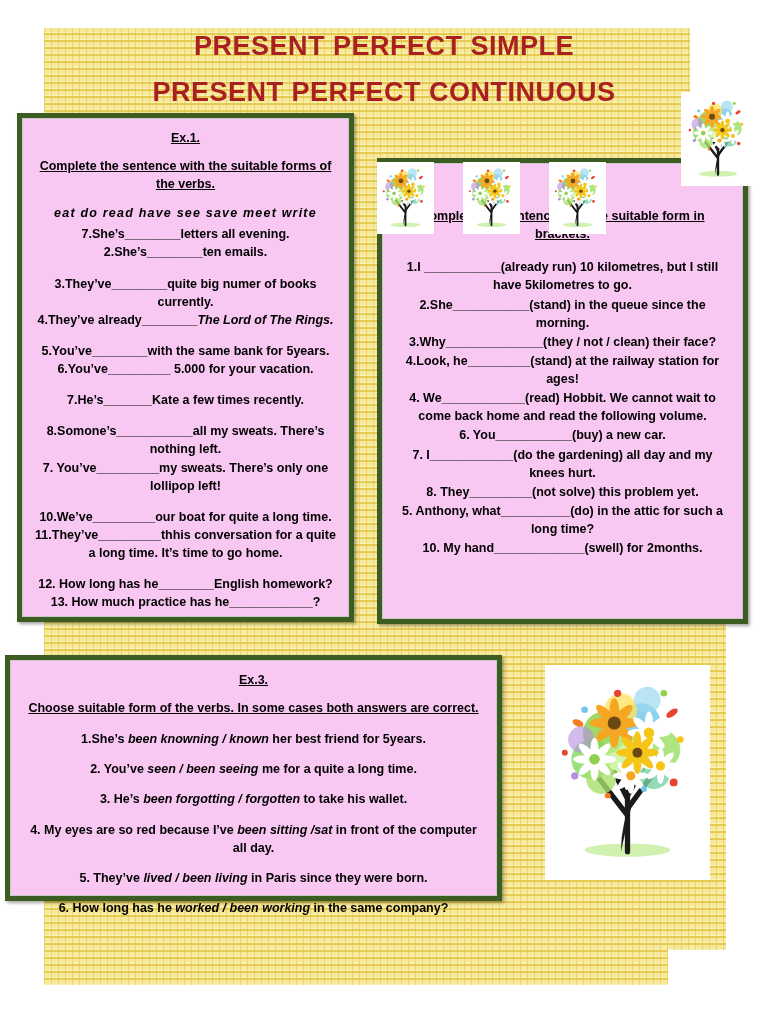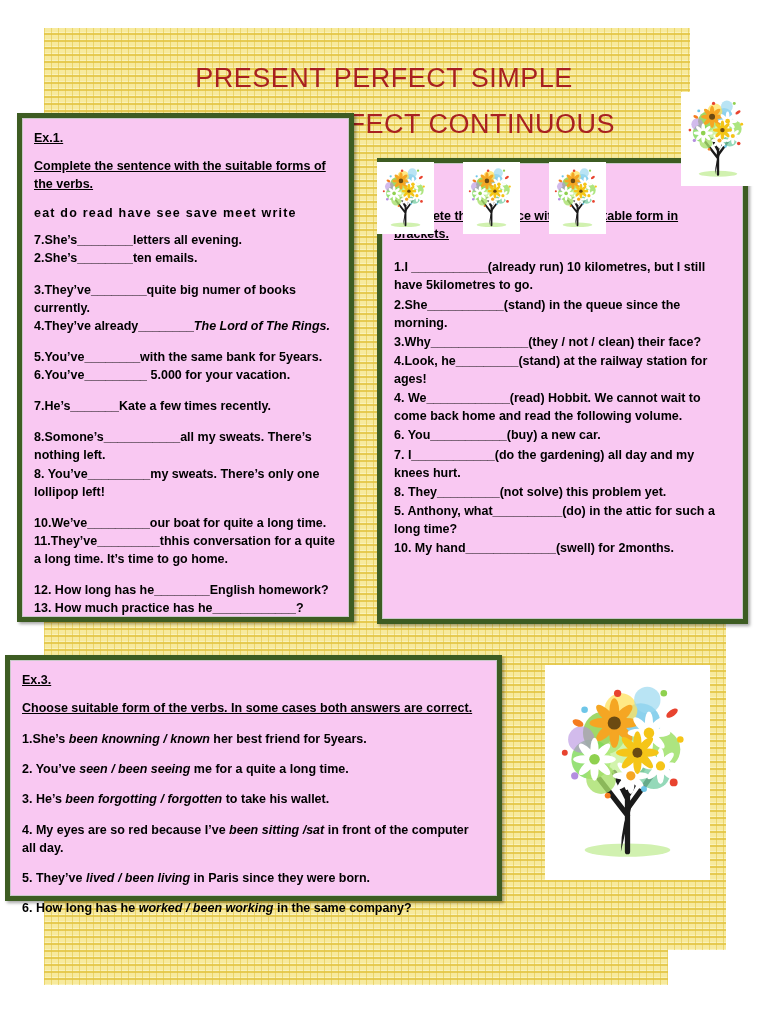--- a/index.html
+++ b/index.html
@@ -25,54 +25,55 @@
     background:#ffffff;
   }
   #bg-notch2{
     position:absolute;left:668px;top:950px;width:62px;height:40px;
     background:#ffffff;
   }
 
   
   .title{
     position:absolute;width:100%;text-align:center;
-    color:#a82020;font-weight:400;letter-spacing:.5px;
-    font-size:27px;line-height:1;white-space:nowrap;margin-top:32px;
+    color:#a82020;font-weight:700;letter-spacing:.5px;
+    font-size:27px;line-height:1;white-space:nowrap;
   }
   #title-1{top:33px;}
   #title-2{top:79px;}
 
   
   .ex-box{
     position:absolute;
     background:#f9c8f2;
     border:5px solid #3d5c22;
     box-shadow:2px 2px 3px rgba(0,0,0,.35);
     box-sizing:border-box;
     padding:10px 12px;
+    text-align:center;
   }
   .ex-box::before{
     content:"";position:absolute;inset:0;
     border:1px solid #c9c9c9;pointer-events:none;
   }
   #ex1-box{left:17px;top:113px;width:337px;height:509px;}
   #ex2-box{left:377px;top:158px;width:371px;height:466px;}
   #ex3-box{left:5px;top:655px;width:497px;height:246px;}
 
   .ex-label{
     font-weight:bold;font-size:12.5px;color:#000;
     text-decoration:underline;margin:0 0 12px 0;display:inline-block;
   }
   .ex-instr{
     font-weight:bold;font-size:12.5px;color:#000;
     text-decoration:underline;margin:0 0 13px 0;line-height:1.45;
   }
   .verb-bank{
-    font-weight:bold;font-size:12.5px;color:#000;
-    margin:0 0 11px 0;letter-spacing:1.2px;
+    font-weight:bold;font-style:italic;font-size:12.5px;color:#000;
+    margin:0 0 5px 0;letter-spacing:1.2px;
   }
   .q{
     font-weight:bold;font-size:12.5px;color:#000;
     line-height:1.45;margin:0;
   }
   .q.gap-after{margin-bottom:13px;}
   .q .it{font-style:italic;font-weight:bold;}
 
   #ex2-box .q{font-size:12.5px;}
   #ex2-box .q + .q{margin-top:1px;}
@@ -115,21 +116,21 @@
 
   <div class="q">3.They’ve________quite big numer of books currently.</div>
   <div class="q gap-after"><span>4.They’ve already________</span><span class="it">The Lord of The Rings.</span></div>
 
   <div class="q">5.You’ve________with the same bank for 5years.</div>
   <div class="q gap-after">6.You’ve_________ 5.000 for your vacation.</div>
 
   <div class="q gap-after">7.He’s_______Kate a few times recently.</div>
 
   <div class="q">8.Somone’s___________all my sweats. There’s nothing left.</div>
-  <div class="q gap-after">8. You’ve_________my sweats. There’s only one lollipop left!</div>
+  <div class="q gap-after">7. You’ve_________my sweats. There’s only one lollipop left!</div>
 
   <div class="q">10.We’ve_________our boat for quite a long time.</div>
   <div class="q gap-after">11.They’ve_________thhis conversation for a quite a long time. It’s time to go home.</div>
 
   <div class="q">12. How long has he________English homework?</div>
   <div class="q">13. How much practice has he____________?</div>
 </div>
 
 <div class="ex-box" id="ex2-box">
   <div id="ex2-head">Complete the sentence with the suitable form in brackets.</div>

